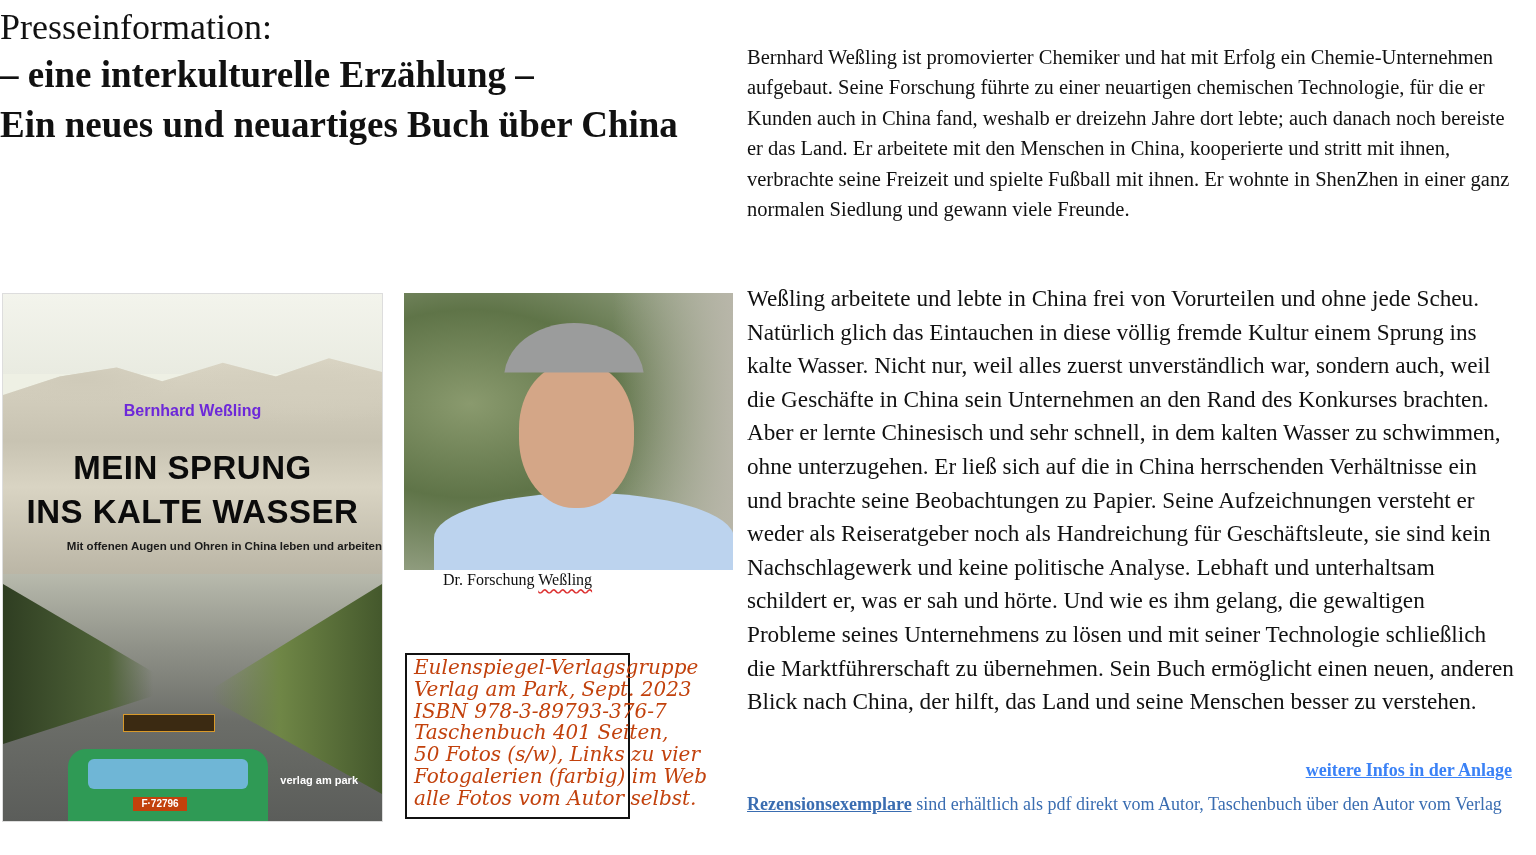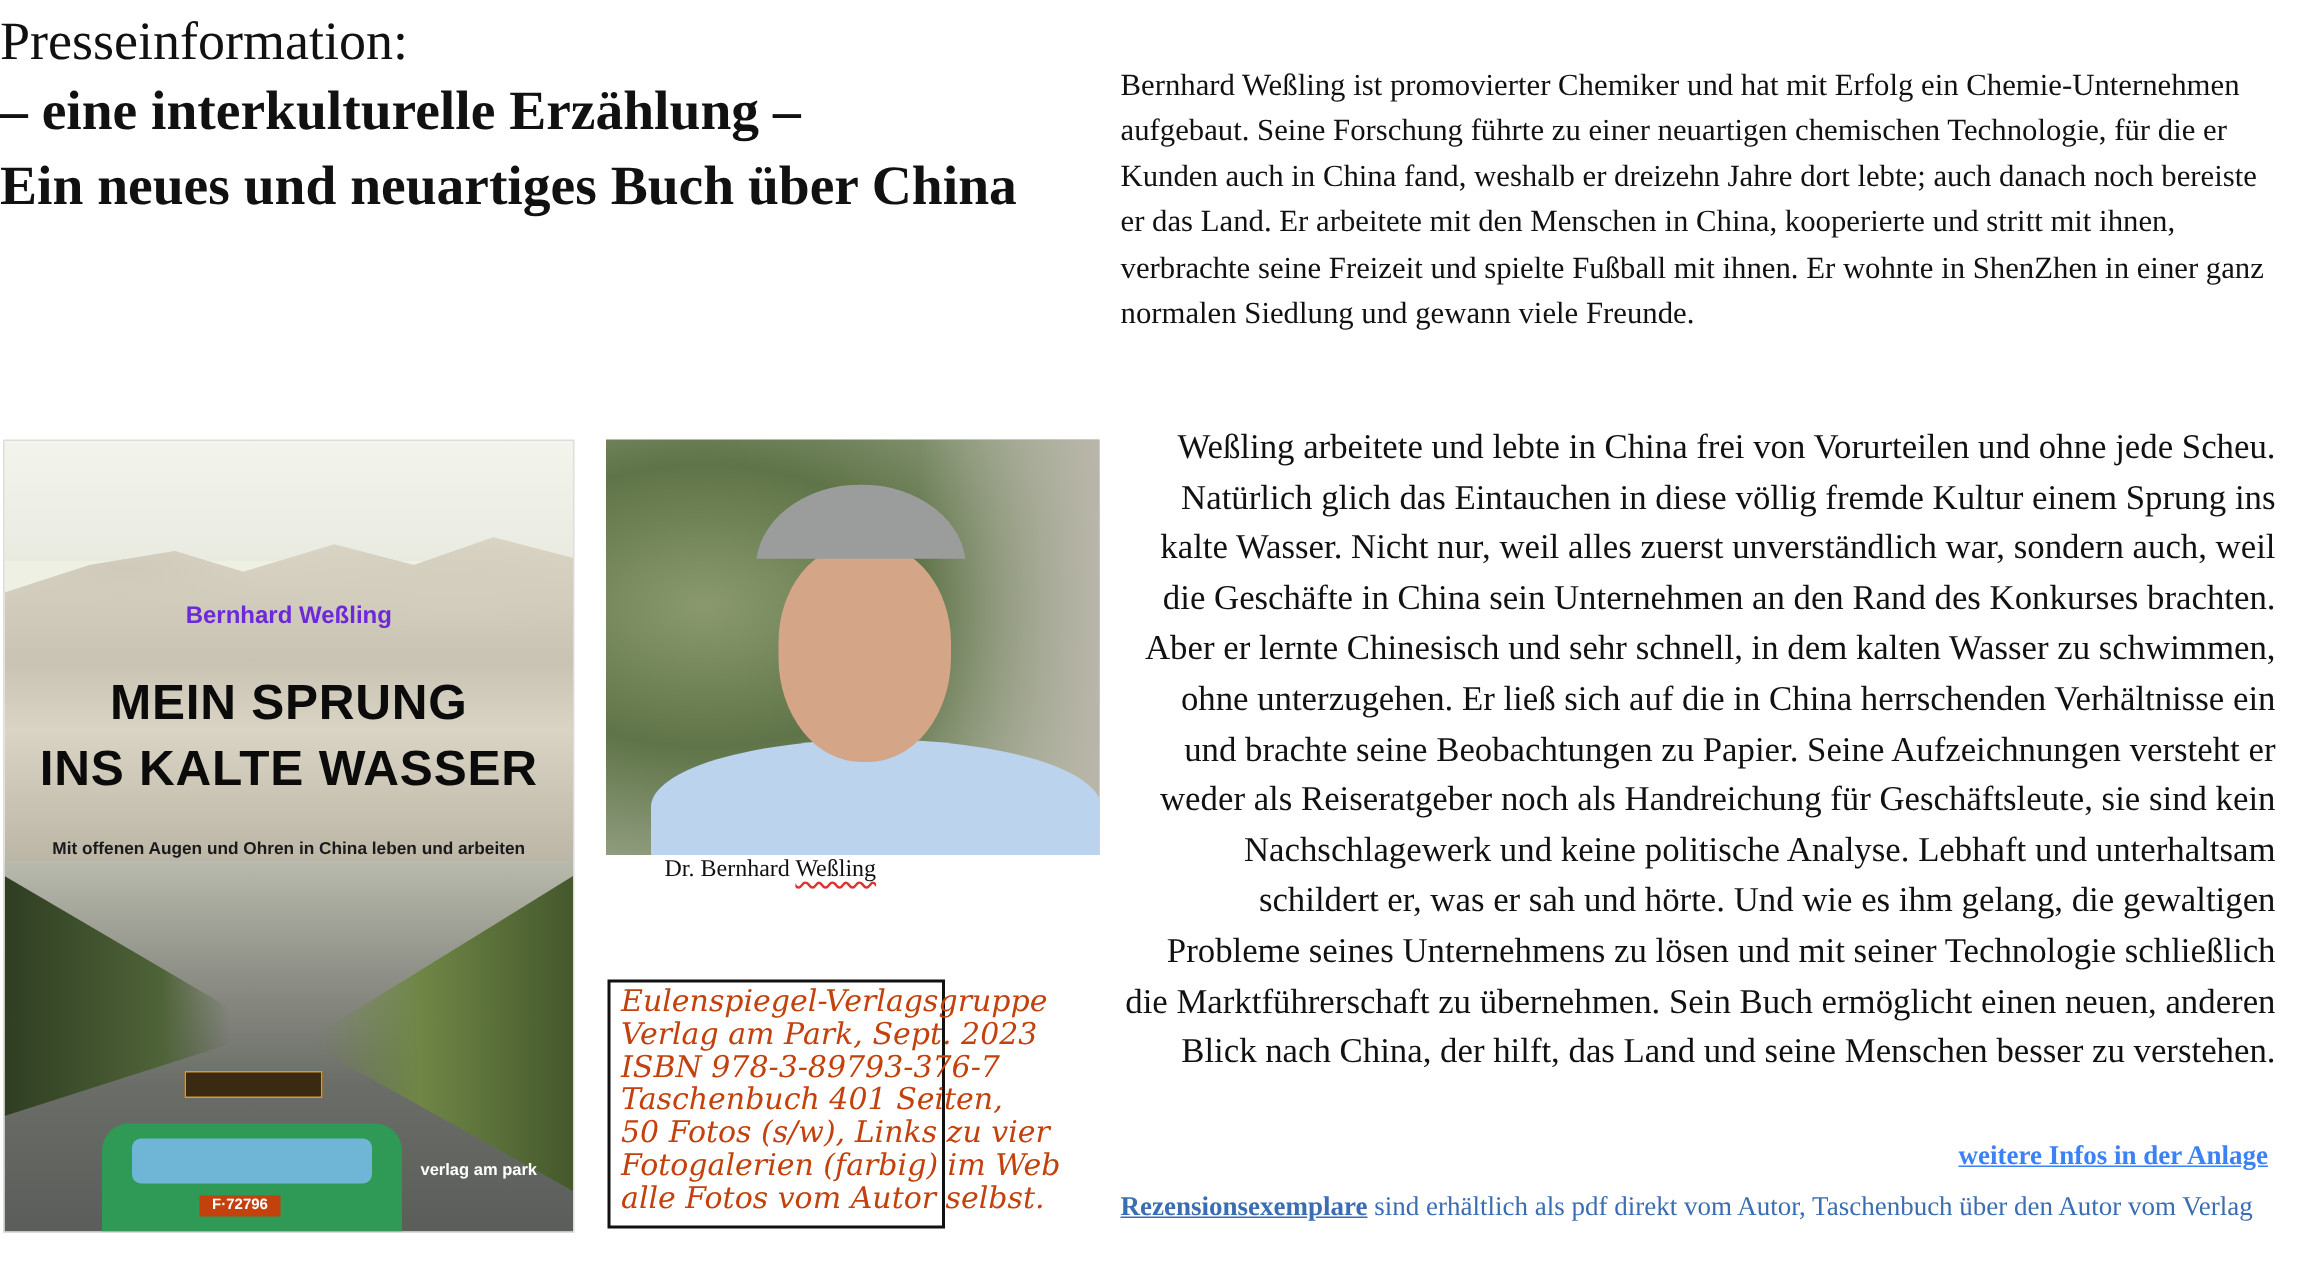--- a/index.html
+++ b/index.html
@@ -5,21 +5,21 @@
     html, body { margin: 0; padding: 0; background: #ffffff; }
     body { width: 1536px; height: 855px; position: relative; overflow: hidden;
            font-family: "Liberation Serif", "DejaVu Serif", serif; color: #111; }
 
     .header { position: absolute; left: 0; top: 4px; width: 730px; text-align: left; }
     .header .kicker { font-size: 36px; line-height: 46px; font-weight: normal; margin: 0; }
     .header .title  { font-size: 37px; line-height: 50px; font-weight: bold; margin: 0; }
 
     .right-col { position: absolute; left: 747px; width: 770px; }
     .intro { top: 42px; font-size: 20.5px; line-height: 30.4px; }
-    .intro p, .body-text p { margin: 0; text-align: right; }
+    .intro p, .body-text p { margin: 0; }
     .body-text { top: 282px; font-size: 23.2px; line-height: 33.6px; }
 
     .more-info { position: absolute; right: 24px; top: 760px; font-size: 18px; font-weight: bold;
                  color: #3b82f6; text-decoration: underline; cursor: pointer; }
     .review-note { position: absolute; left: 747px; top: 792px; width: 770px;
                    font-size: 18px; line-height: 25px; color: #3a6db1; }
     .review-note a { font-weight: bold; text-decoration: underline; color: #3a6db1; cursor: pointer; }
 
     
     .book-cover { position: absolute; left: 3px; top: 294px; width: 379px; height: 527px;
@@ -46,21 +46,21 @@
                          background: #6fb6d6; border-radius: 6px; }
     .cover-taxi-sign { position: absolute; left: 120px; top: 420px; width: 90px; height: 16px;
                        background: #3b2a12; border: 1px solid #d99a2a; }
     .cover-plate { position: absolute; left: 130px; top: 503px; width: 54px; height: 14px;
                    background: #c2410c; color: #fff; font: bold 10px "Liberation Sans", sans-serif;
                    text-align: center; line-height: 14px; }
     .cover-author { position: absolute; left: 0; width: 100%; top: 108px; text-align: center;
                     font: bold 16px "Liberation Sans", sans-serif; color: #6d28d9; }
     .cover-title { position: absolute; left: 0; width: 100%; top: 152px; text-align: center;
                    font: bold 33px/44px "Liberation Sans", sans-serif; color: #0b0b0b; letter-spacing: 0.5px; }
-    .cover-subtitle { position: absolute; left: 0; width: 100%; top: 266px; text-align: center;
+    .cover-subtitle { position: absolute; left: 0; width: 100%; top: 246px; text-align: right;
                       font: bold 11.5px "Liberation Sans", sans-serif; color: #1a1a1a; }
     .cover-publisher { position: absolute; right: 24px; top: 480px;
                        font: bold 11px "Liberation Sans", sans-serif; color: #fff; }
 
     
     .author-photo { position: absolute; left: 404px; top: 293px; width: 329px; height: 277px;
                     overflow: hidden;
                     background: radial-gradient(ellipse at 20% 40%, #8a9a6e, #5f7448 40%, #9aa58a 80%, #c9cdc2); }
     .photo-bg-right { position: absolute; right: 0; top: 0; width: 120px; height: 100%;
                       background: linear-gradient(90deg, rgba(150,150,140,0), #b8b6a9); }
@@ -122,21 +122,21 @@
   <div class="cover-publisher">verlag am park</div>
 </div>
 
 <div class="author-photo">
   <div class="photo-bg-right"></div>
   <div class="photo-shirt"></div>
   <div class="photo-face"></div>
   <div class="photo-hair" style="clip-path: inset(0 0 55% 0);"></div>
 </div>
 <div class="photo-caption">
-  <span>Dr. Bernhard </span><span class="squiggle">Weßling</span>
+  <span>Dr. Forschung </span><span class="squiggle">Weßling</span>
 </div>
 
 <div class="pub-box">
   <div>Eulenspiegel-Verlagsgruppe</div>
   <div>Verlag am Park, Sept. 2023</div>
   <div>ISBN 978-3-89793-376-7</div>
   <div>Taschenbuch 401 Seiten,</div>
   <div>50 Fotos (s/w), Links zu vier</div>
   <div>Fotogalerien (farbig) im Web</div>
   <div>alle Fotos vom Autor selbst.</div>

